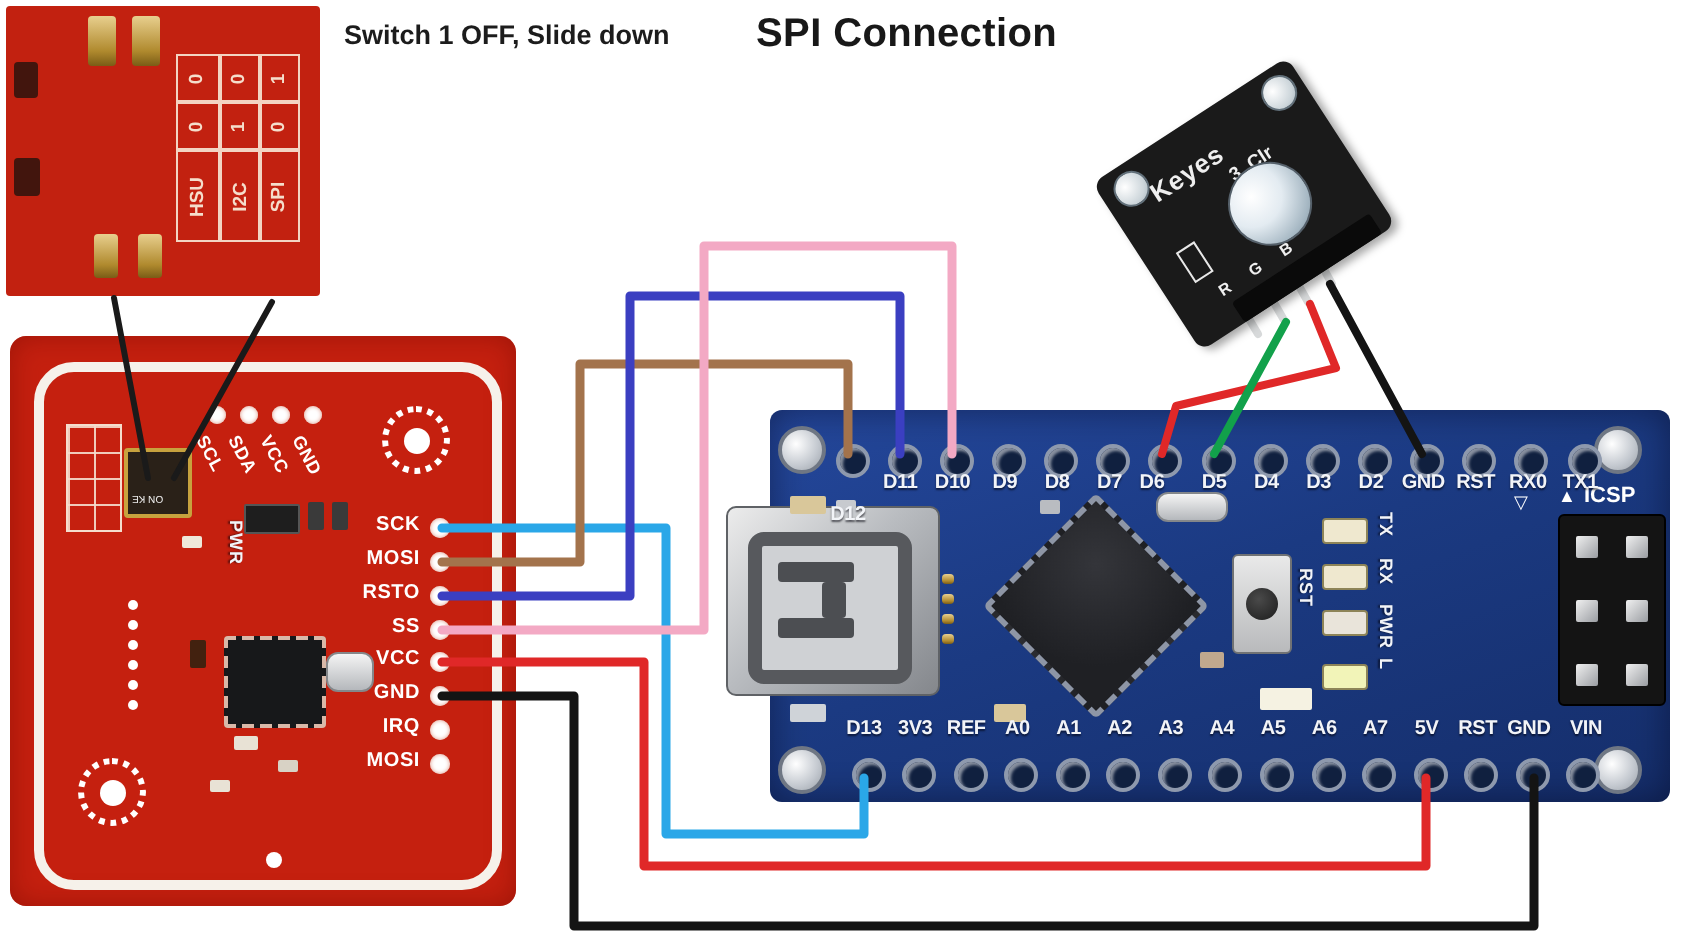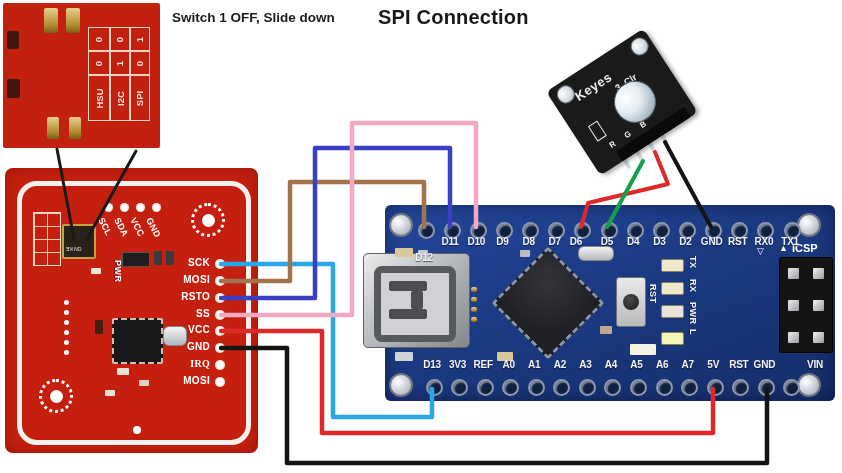--- a/index.html
+++ b/index.html
@@ -269,21 +269,21 @@
       <div class="nlbl" style="position: absolute; left: 645.13px; top: 359px;">A6</div>
       <div class="nhole" style="position: absolute; left: 681.2px; top: 378.5px;"></div>
       <div class="nlbl" style="position: absolute; left: 670.7px; top: 359px;">A7</div>
       <div class="nhole" style="position: absolute; left: 706.77px; top: 378.5px;"></div>
       <div class="nlbl" style="position: absolute; left: 696.27px; top: 359px;">5V</div>
       <div class="nhole" style="position: absolute; left: 732.34px; top: 378.5px;"></div>
       <div class="nlbl" style="position: absolute; left: 721.84px; top: 359px;">RST</div>
       <div class="nhole" style="position: absolute; left: 757.91px; top: 378.5px;"></div>
       <div class="nlbl" style="position: absolute; left: 747.41px; top: 359px;">GND</div>
       <div class="nhole" style="position: absolute; left: 783.48px; top: 378.5px;"></div>
-      <div class="nlbl" style="position: absolute; left: 798px; top: 359px;">VIN</div>
+      <div class="nlbl" style="position: absolute; left: 776px; top: 359px;">VIN</div>
       <div class="led" style="position: absolute; left: 661px; top: 259px; width: 21px; height: 11px; background: rgb(239, 232, 207);"></div>
       <div class="vlbl" style="position: absolute; left: 688px; top: 256px;">TX</div>
       <div class="led" style="position: absolute; left: 661px; top: 282px; width: 21px; height: 11px; background: rgb(239, 232, 207);"></div>
       <div class="vlbl" style="position: absolute; left: 688px; top: 279px;">RX</div>
       <div class="led" style="position: absolute; left: 661px; top: 305px; width: 21px; height: 11px; background: rgb(233, 228, 218);"></div>
       <div class="vlbl" style="position: absolute; left: 688px; top: 302px;">PWR</div>
       <div class="led" style="position: absolute; left: 661px; top: 332px; width: 21px; height: 11px; background: rgb(242, 244, 184);"></div>
       <div class="vlbl" style="position: absolute; left: 688px; top: 329px;">L</div>
       <div class="phole" style="position: absolute; left: 215px; top: 259px;"></div>
       <div class="lbl-pright" style="position: absolute; left: 158px; top: 257px;">SCK</div>
@@ -291,21 +291,21 @@
       <div class="lbl-pright" style="position: absolute; left: 158px; top: 273.85px;">MOSI</div>
       <div class="phole" style="position: absolute; left: 215px; top: 292.7px;"></div>
       <div class="lbl-pright" style="position: absolute; left: 158px; top: 290.7px;">RSTO</div>
       <div class="phole" style="position: absolute; left: 215px; top: 309.55px;"></div>
       <div class="lbl-pright" style="position: absolute; left: 158px; top: 307.55px;">SS</div>
       <div class="phole" style="position: absolute; left: 215px; top: 326.4px;"></div>
       <div class="lbl-pright" style="position: absolute; left: 158px; top: 324.4px;">VCC</div>
       <div class="phole" style="position: absolute; left: 215px; top: 343.25px;"></div>
       <div class="lbl-pright" style="position: absolute; left: 158px; top: 341.25px;">GND</div>
       <div class="phole" style="position: absolute; left: 215px; top: 360.1px;"></div>
-      <div class="lbl-pright" style="position: absolute; left: 158px; top: 358.1px; font-family: Liberation Serif, serif;">IRQ</div>
+      <div class="lbl-pright" style="position: absolute; left: 158px; top: 358.1px;">IRQ</div>
       <div class="phole" style="position: absolute; left: 215px; top: 376.95px;"></div>
       <div class="lbl-pright" style="position: absolute; left: 158px; top: 374.95px;">MOSI</div>
       <div class="phole" style="position: absolute; left: 103.5px; top: 202.5px; width: 9px; height: 9px;"></div>
       <div class="lbl-ptop" style="position: absolute; left: 105px; top: 216px;">SCL</div>
       <div class="phole" style="position: absolute; left: 119.5px; top: 202.5px; width: 9px; height: 9px;"></div>
       <div class="lbl-ptop" style="position: absolute; left: 121px; top: 216px;">SDA</div>
       <div class="phole" style="position: absolute; left: 135.5px; top: 202.5px; width: 9px; height: 9px;"></div>
       <div class="lbl-ptop" style="position: absolute; left: 137px; top: 216px;">VCC</div>
       <div class="phole" style="position: absolute; left: 151.5px; top: 202.5px; width: 9px; height: 9px;"></div>
       <div class="lbl-ptop" style="position: absolute; left: 153px; top: 216px;">GND</div>

